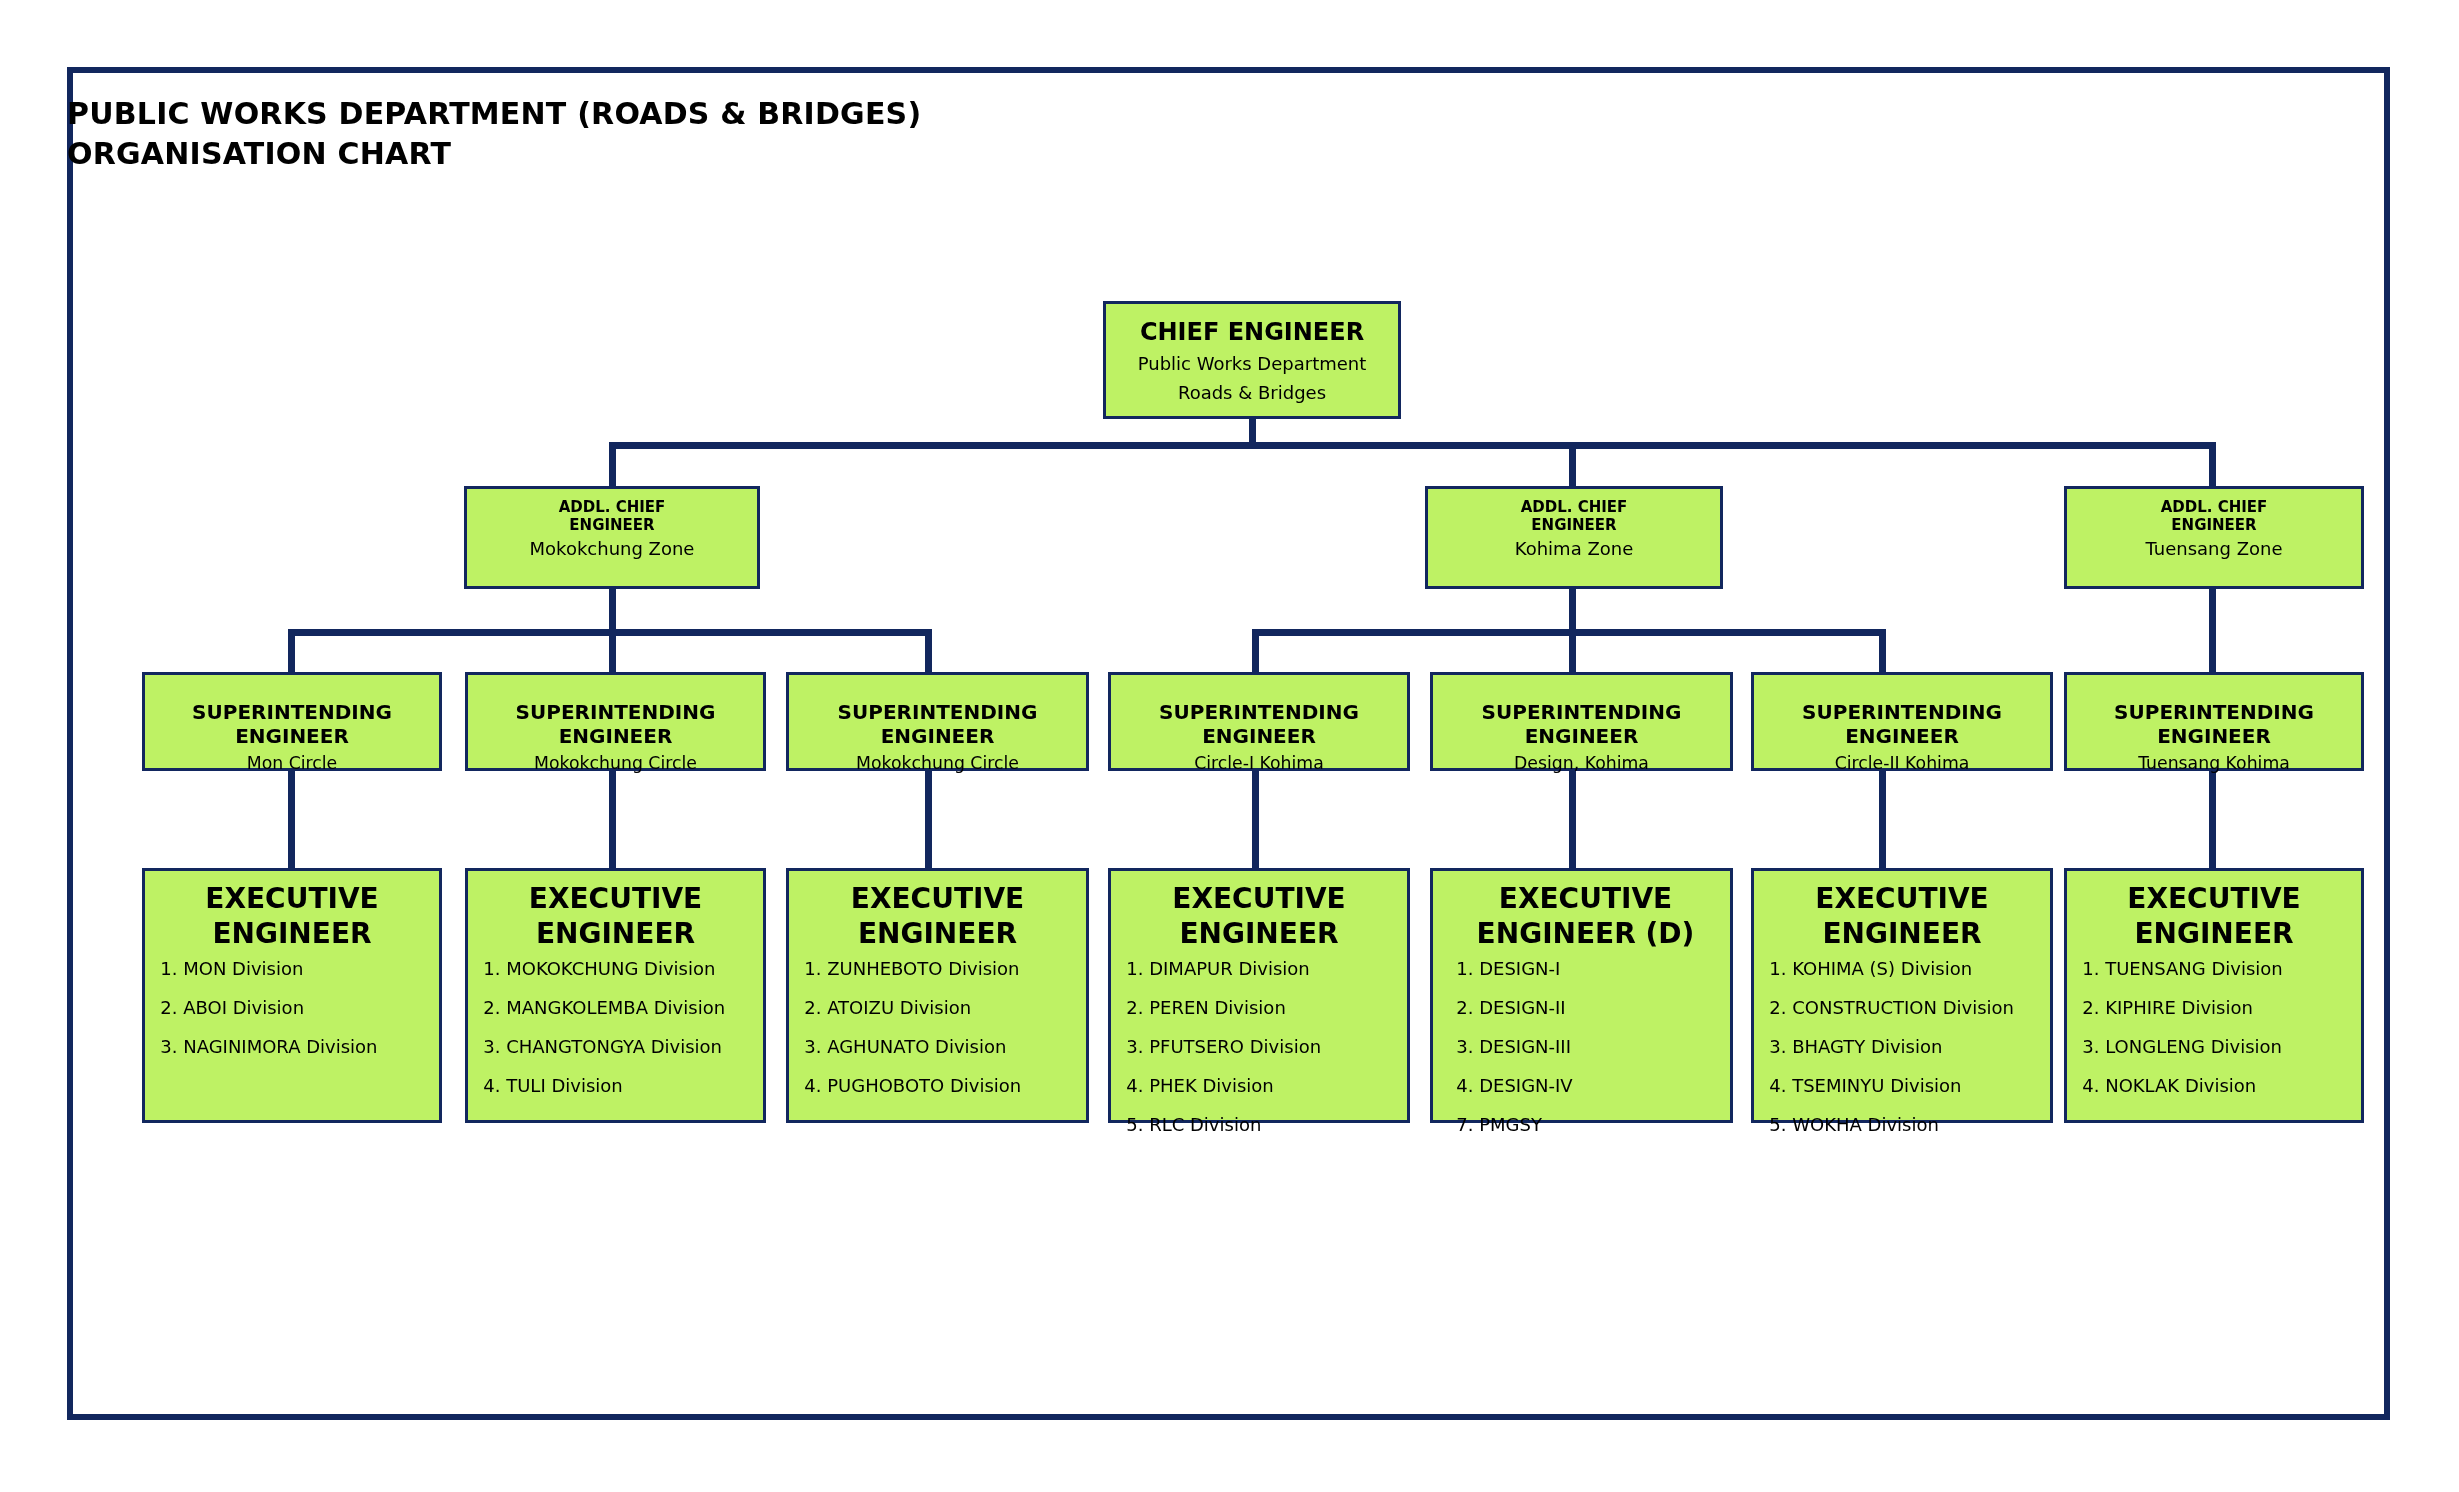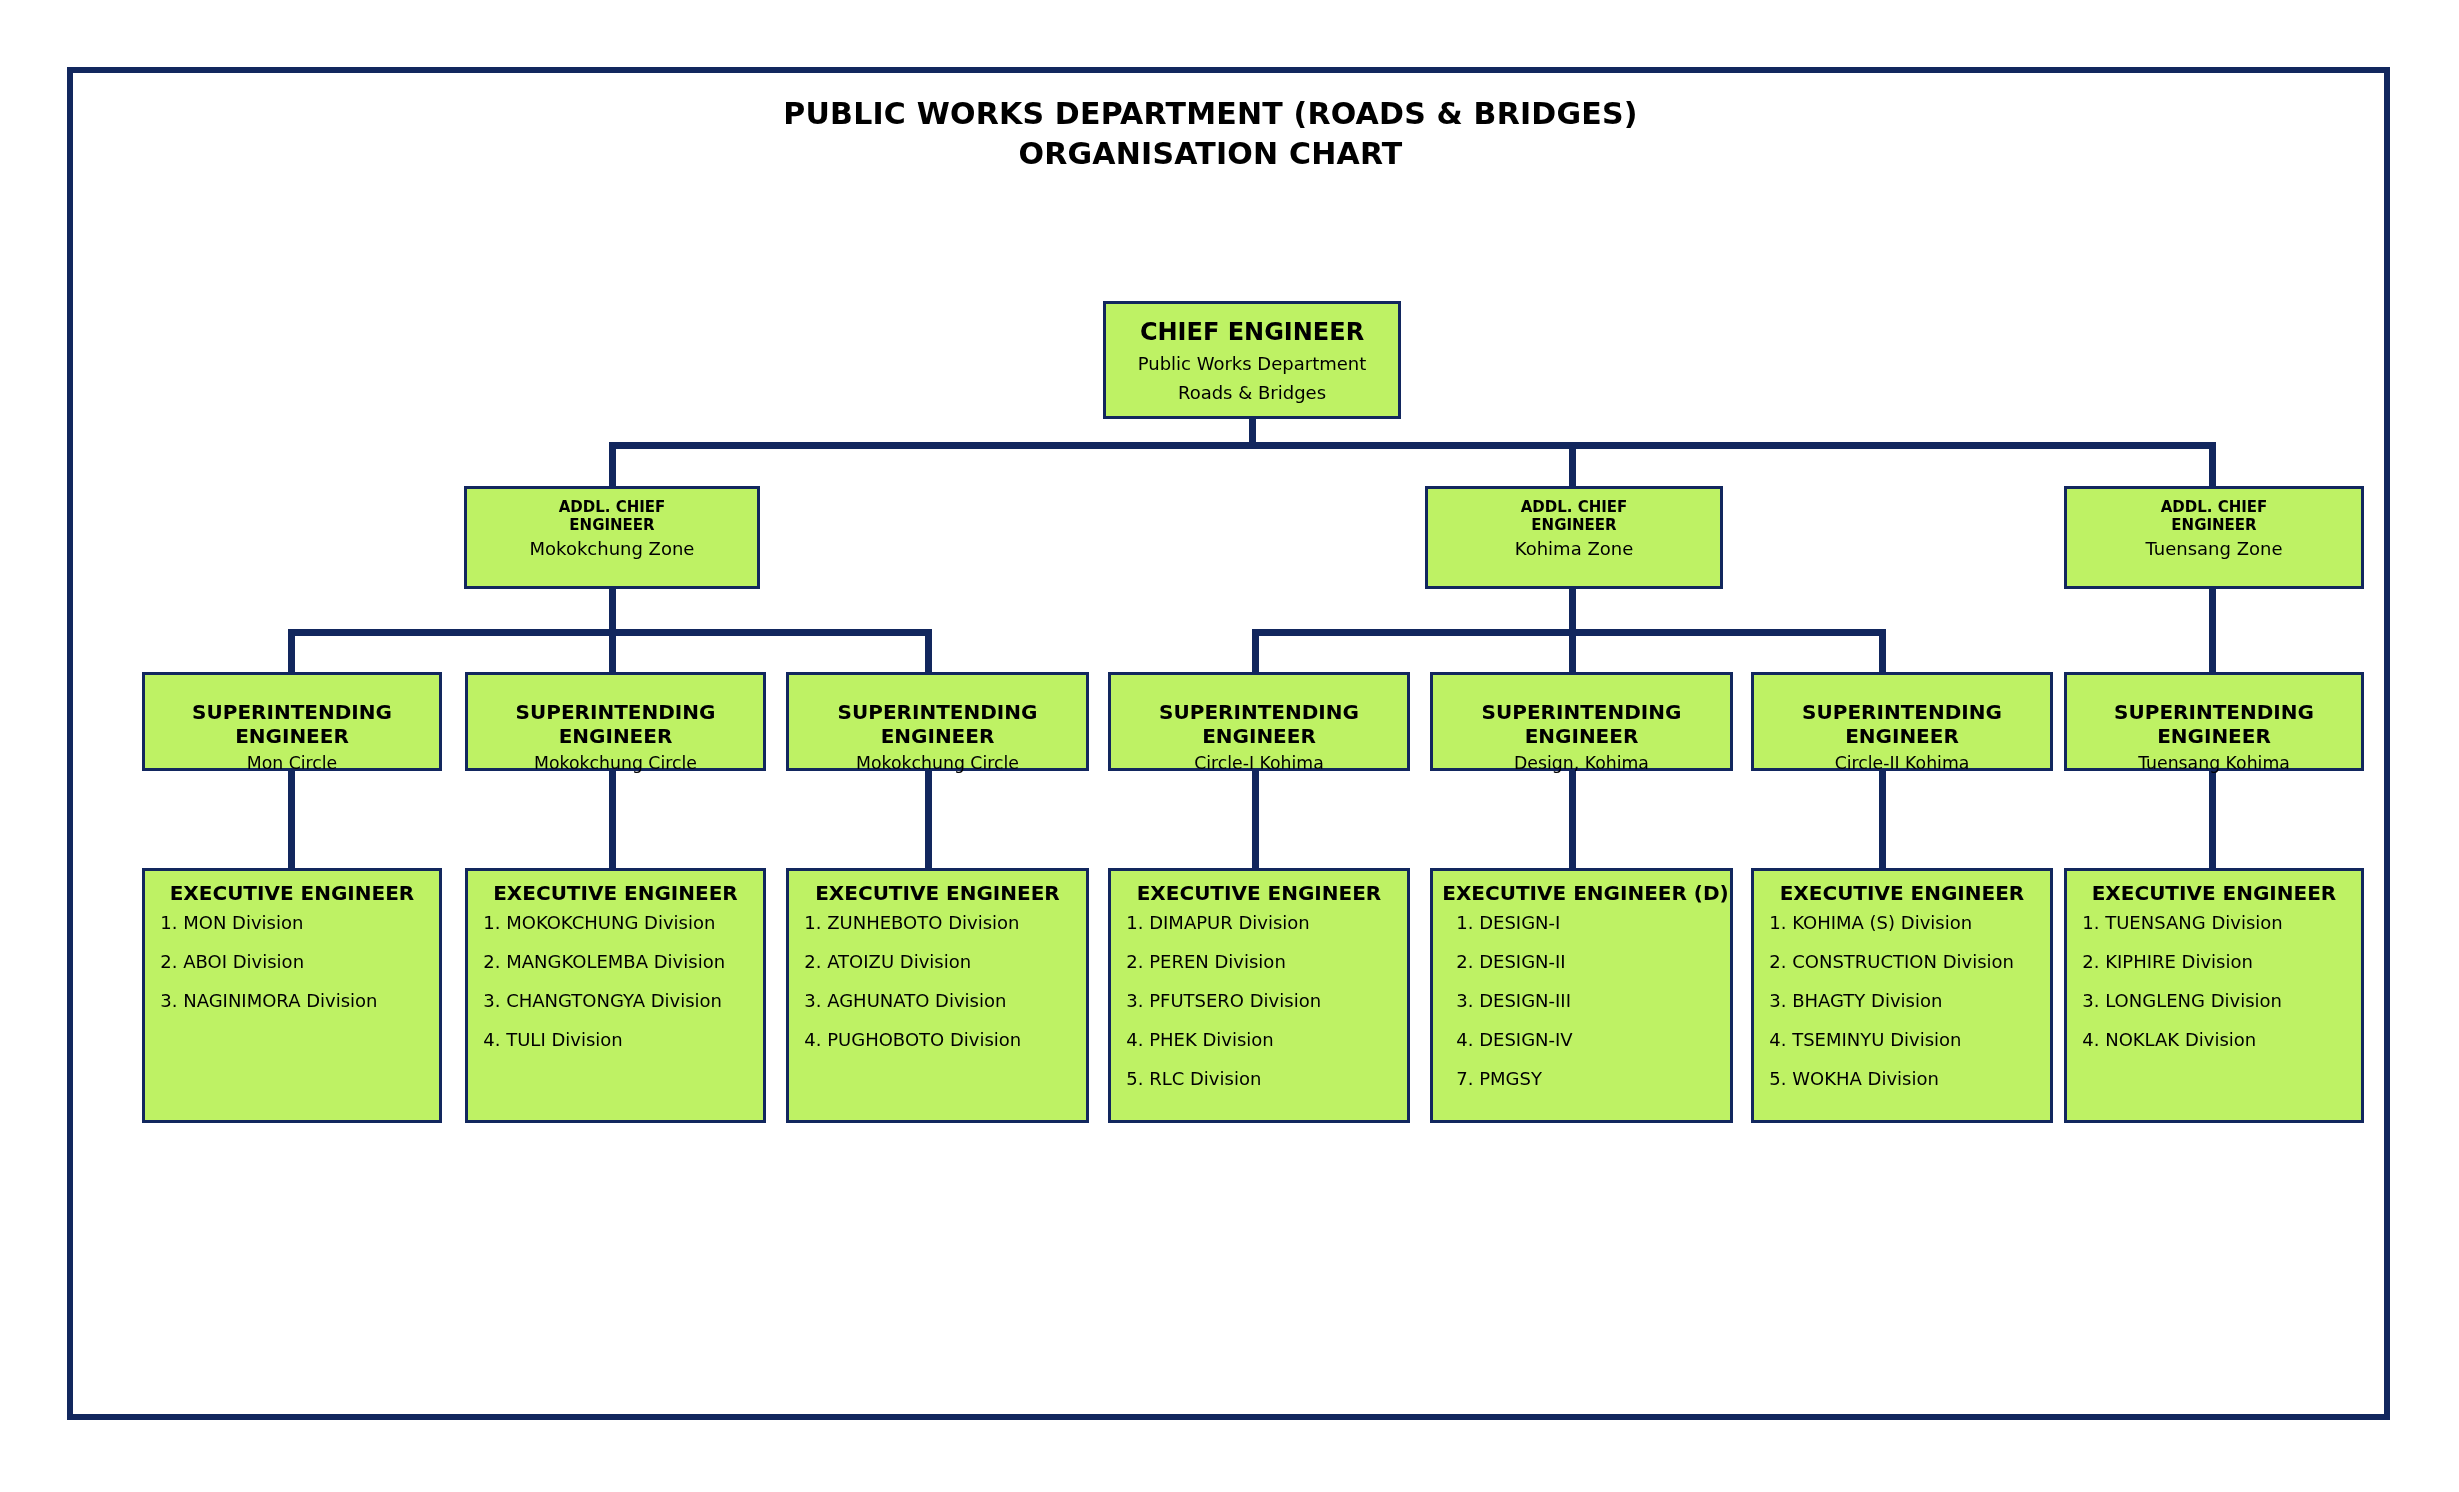--- a/index.html
+++ b/index.html
@@ -28,21 +28,21 @@
     border: 6.7px solid #12275e;
     box-sizing: border-box;
     background: transparent;
   }
   
   #chart-title {
     position: absolute;
     left: 67px;
     top: 94px;
     width: 2287px;
-    text-align: center;
+    text-align: left;
     font-weight: bold;
     font-size: 30px;
     line-height: 1.32;
     color: #000000;
     letter-spacing: 0.2px;
   }
   #chart-title .t-line { display: block; }
 
   
   .node {
@@ -105,21 +105,21 @@
   #node-se-5 { left: 1751px; width: 302px; }
   #node-se-6 { left: 2064px; width: 300px; }
 
   
   .node-ee {
     top: 868px;
     height: 255px;
     padding: 9.6px 0 0 0;
   }
   .node-ee .n-title {
-    font-size: 20px;
+    font-size: 28px;
     margin-bottom: 8.6px;
   }
   .node-ee ol.div-list {
     margin: 0;
     padding: 0 5.8px 0 13.4px;
     list-style: none;
   }
   .node-ee ol.div-list li {
     font-size: 18px;
     line-height: 1.0;

